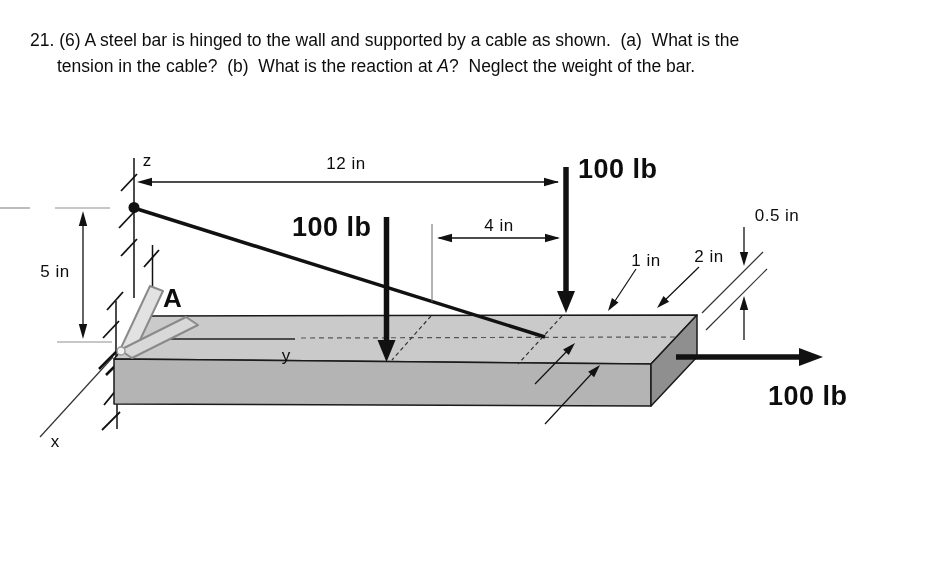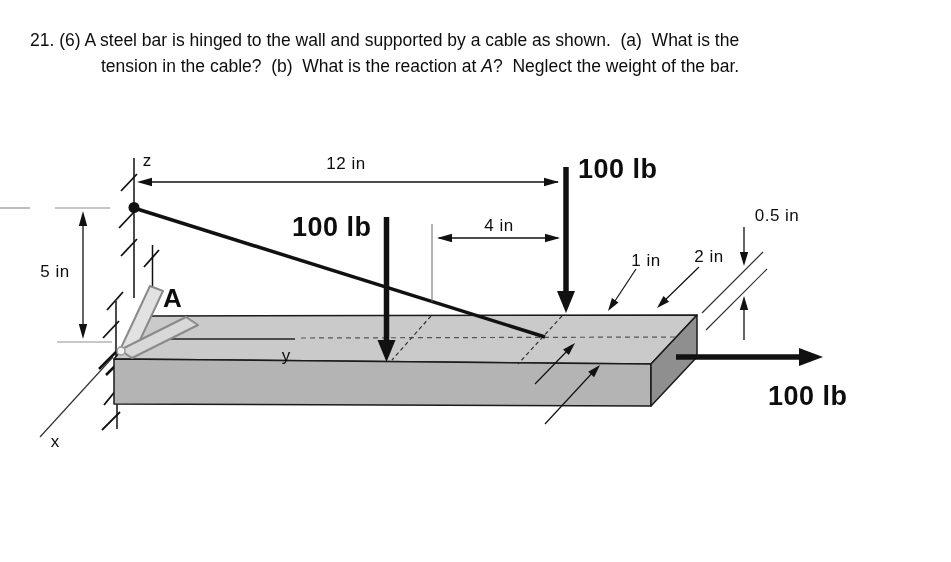--- a/index.html
+++ b/index.html
@@ -1,20 +1,20 @@
 <!DOCTYPE html>
 <html><head>
 <meta charset="utf-8">
 <style>
   html,body{margin:0;padding:0;background:#ffffff;}
   .page{position:relative;width:951px;height:498px;background:#fff;overflow:hidden;
         font-family:"Liberation Sans",sans-serif;color:#111;}
   .ptext{position:absolute;left:30px;top:27px;font-size:17.5px;line-height:26px;color:#0d0d0d;}
   .ptext .l1, .ptext .l2{white-space:pre;display:block;}
-  .ptext .l2{padding-left:27px;text-align:right;}
+  .ptext .l2{padding-left:27px;}
   .ital{font-style:italic;}
   svg text{font-family:"Liberation Sans",sans-serif;fill:#0d0d0d;}
   .dimlbl{font-size:17px;letter-spacing:.5px;}
   .axislbl{font-size:17px;}
   .forcelbl{font-size:27px;font-weight:bold;letter-spacing:.5px;}
   .ptlbl{font-size:26px;font-weight:bold;}
 </style>
 </head>
 <body>
 

